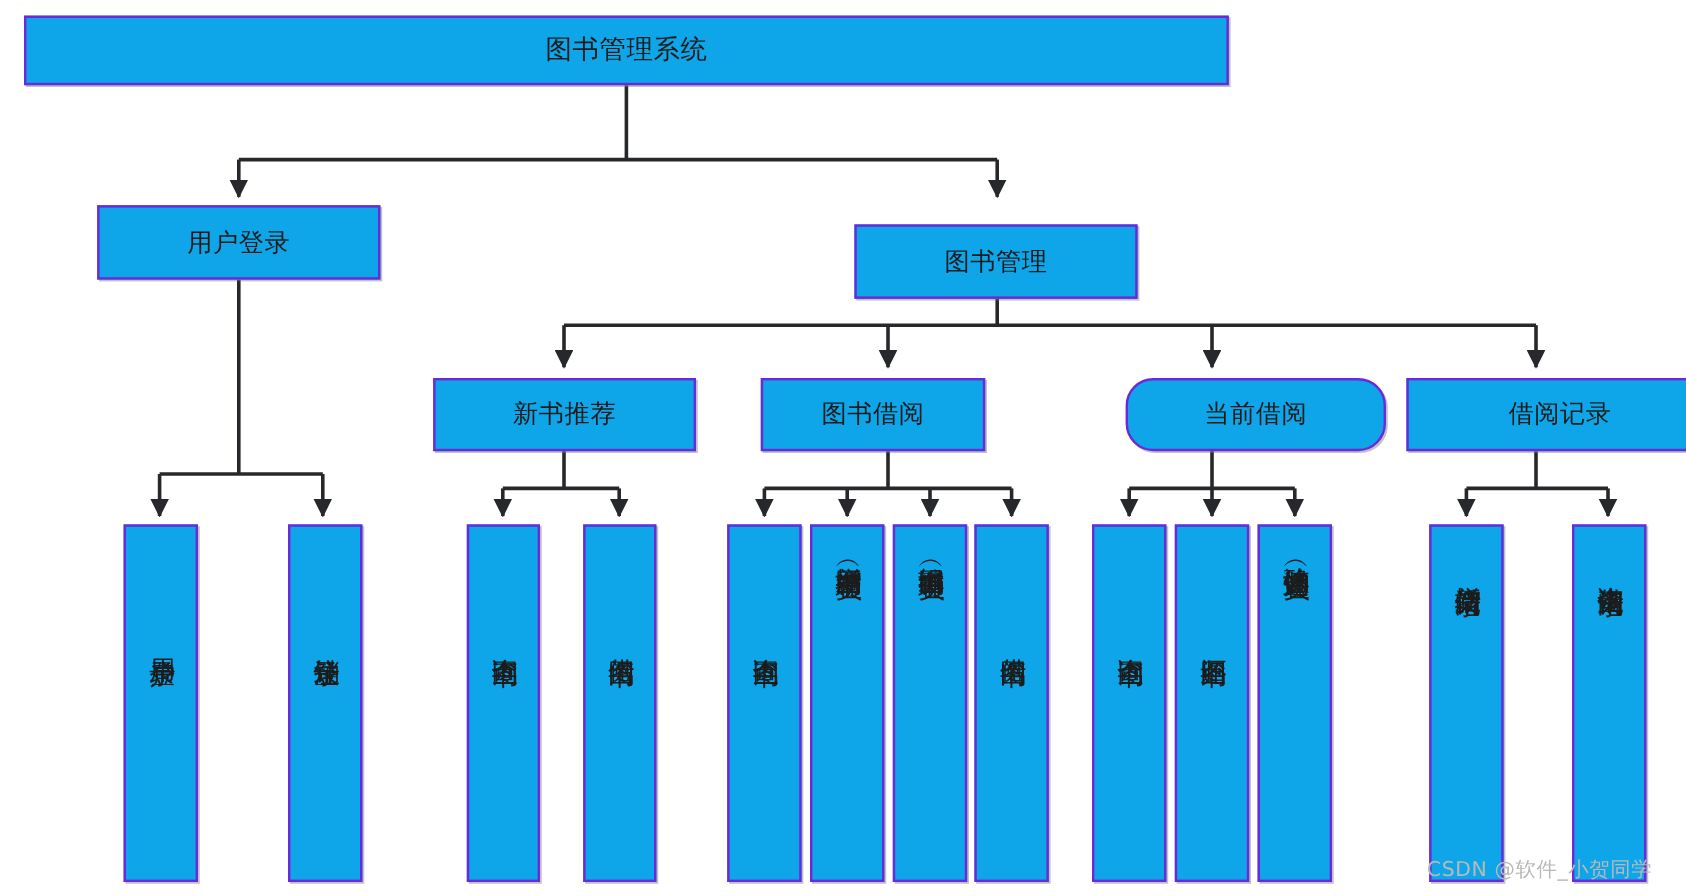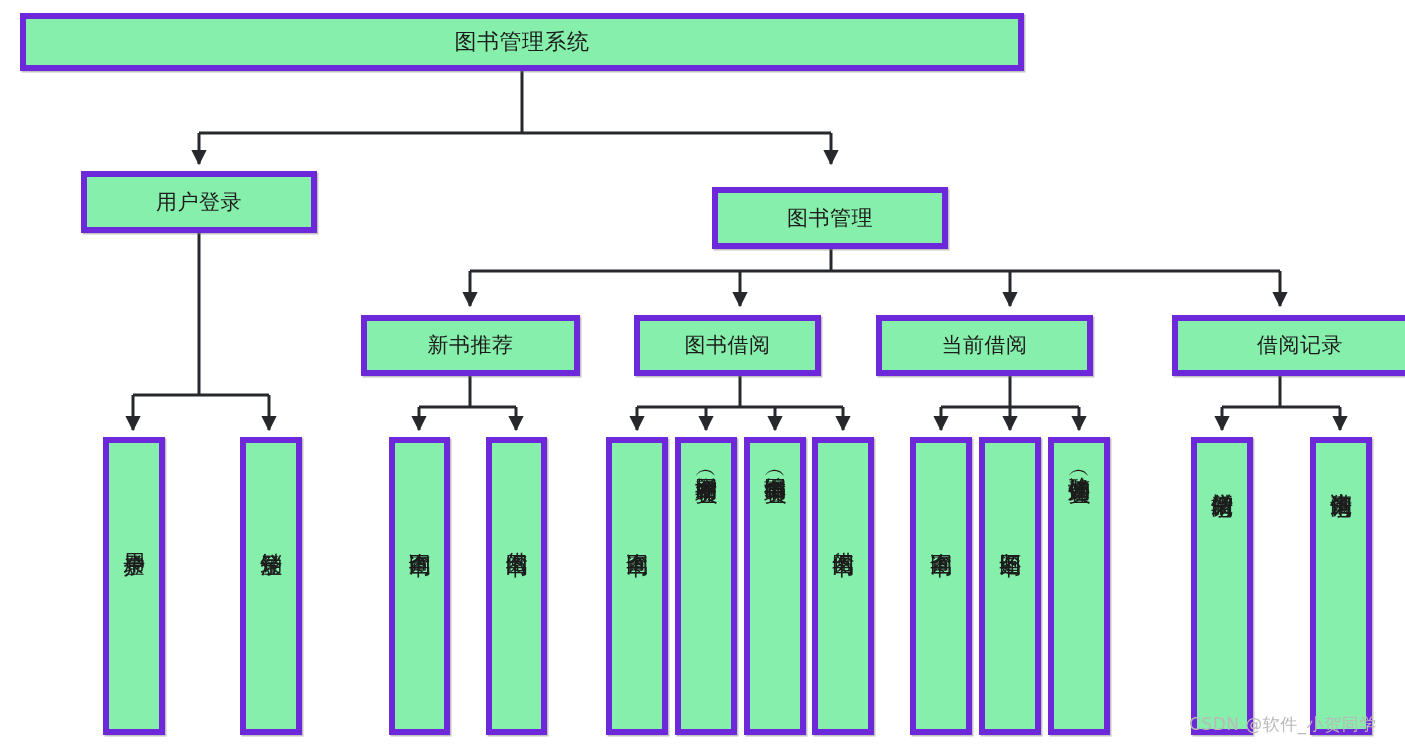--- a/index.html
+++ b/index.html
@@ -22,22 +22,22 @@
     position: absolute;
     left: 0;
     top: 0;
     width: 1405px;
     height: 747px;
     pointer-events: none;
   }
   .node {
     position: absolute;
     box-sizing: border-box;
-    border: 6px solid #6d28d9;
-    background: #86efac;
+    border: 2px solid #6d28d9;
+    background: #0ea5e9;
     display: flex;
     align-items: center;
     justify-content: center;
     box-shadow: 1.5px 1.5px 0 rgba(120,120,120,0.45);
   }
   .node .label {
     color: #1c1c1c;
     font-size: 21px;
     line-height: 1.18;
     letter-spacing: 0.5px;
@@ -161,21 +161,21 @@
   </div>
 
   <div class="node" style="left:361px; top:315px; width:219px; height:61px;">
     <span class="label">新书推荐</span>
   </div>
 
   <div class="node" style="left:634px; top:315px; width:187px; height:61px;">
     <span class="label">图书借阅</span>
   </div>
 
-  <div class="node" style="left:876px; top:315px; width:217px; height:61px;">
+  <div class="node" style="left:938px; top:315px; width:217px; height:61px;border-radius:23px;">
     <span class="label">当前借阅</span>
   </div>
 
   <div class="node" style="left:1172px; top:315px; width:256px; height:61px;justify-content:center;">
     <span class="label">借阅记录</span>
   </div>
 
   <div class="node vertical mid" style="left:103px; top:437px; width:62px; height:298px;">
     <span class="label">用户登录</span>
   </div>

